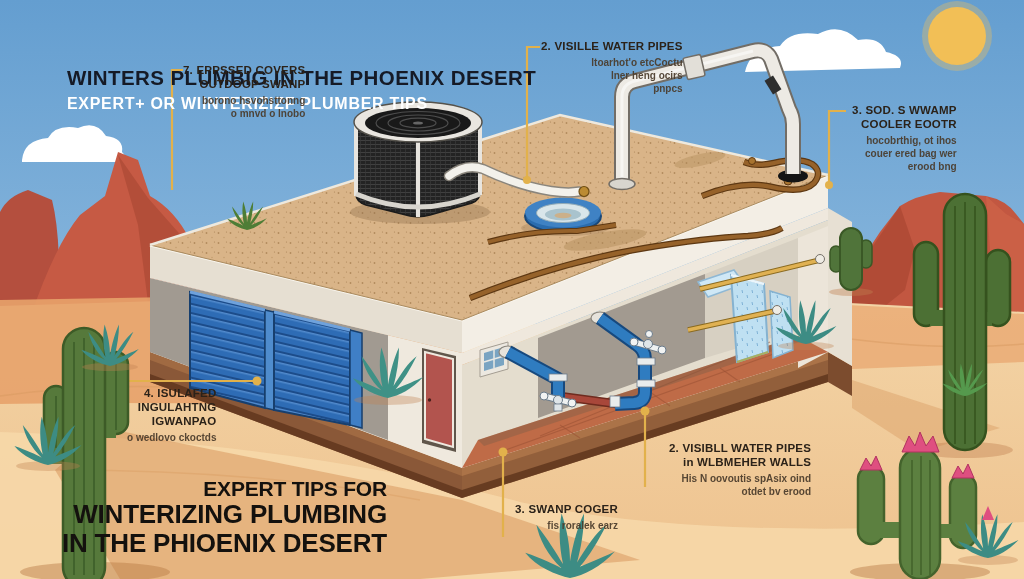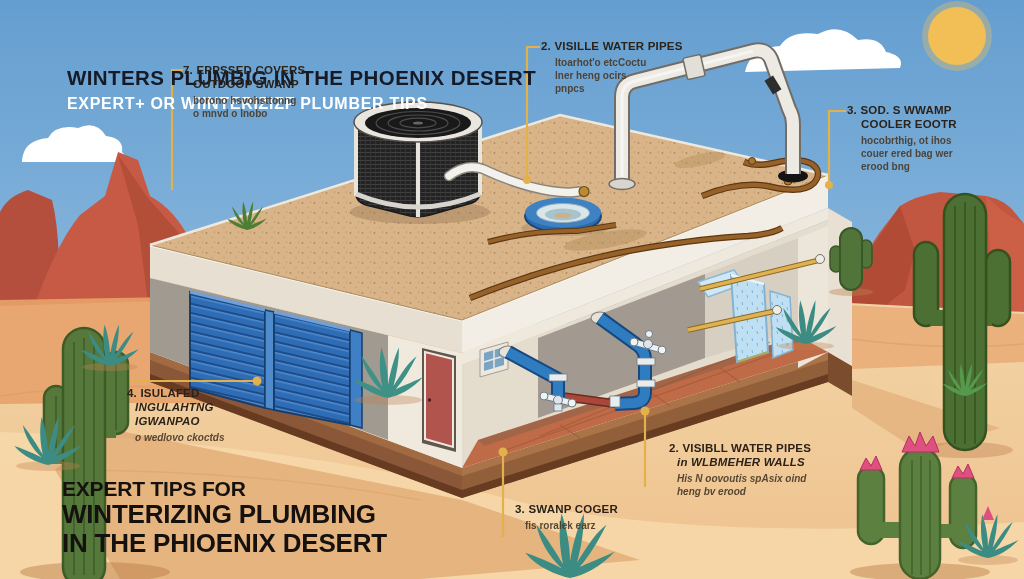--- a/index.html
+++ b/index.html
@@ -1,25 +1,25 @@
 <!DOCTYPE html>
 <html><head>
 <meta charset="utf-8">
 <style>
   html,body{margin:0;padding:0;background:#222;}
   .canvas{position:relative;width:1024px;height:579px;overflow:hidden;font-family:"Liberation Sans",sans-serif;background:#8fb8dd;}
   .canvas svg{position:absolute;left:0;top:0;}
-  .txt{position:absolute;z-index:5;}
+  .txt{position:absolute;z-index:5;text-align:right;}
   .main-title{left:67px;top:66px;font-size:20.5px;font-weight:800;color:#151a26;letter-spacing:.4px;white-space:nowrap;}
   .main-subtitle{left:67px;top:95px;font-size:16px;font-weight:800;color:#ffffff;letter-spacing:.7px;white-space:nowrap;}
   .callout{color:#2b2219;}
   .callout .h{font-size:11.5px;font-weight:800;letter-spacing:.2px;line-height:1.22;white-space:nowrap;color:#2b2219;}
   .callout .n{font-size:10px;font-weight:600;line-height:1.3;white-space:nowrap;color:#4a3b2b;opacity:.92;}
   .callout .gap{margin-top:3px;}
-  .ind8{padding-left:8px;font-style:italic;}
+  .ind8{}
   .ind10{padding-left:10px;}
   .ind14{padding-left:14px;}
   .footer-title{left:24px;top:477px;color:#14110e;font-weight:800;line-height:1.1;letter-spacing:-.2px;margin-left:38px;}
   .footer-title .f1{font-size:21px;}
   .footer-title .f2{font-size:26px;}
 </style>
 </head>
 <body>
 
 <div class="canvas">
@@ -375,21 +375,21 @@
 
 <div class="txt callout" style="left:515px;top:502px">
   <div class="h">3. SWANP COGER</div>
   <div class="n ind10 gap">fis roralek earz</div>
 </div>
 
 <div class="txt callout" style="left:669px;top:441px">
   <div class="h">2. VISIBLL WATER PIPES</div>
   <div class="h ind8">in WLBMEHER WALLS</div>
   <div class="n ind8 gap">His N oovoutis spAsix oind</div>
-  <div class="n ind8">heng bv erood</div>
+  <div class="n ind8">otdet bv erood</div>
 </div>
 
 <div class="txt footer-title">
   <div class="f1">EXPERT TIPS FOR</div>
   <div class="f2">WINTERIZING PLUMBING</div>
   <div class="f2">IN THE PHIOENIX DESERT</div>
 </div>
 
 </div>
 

